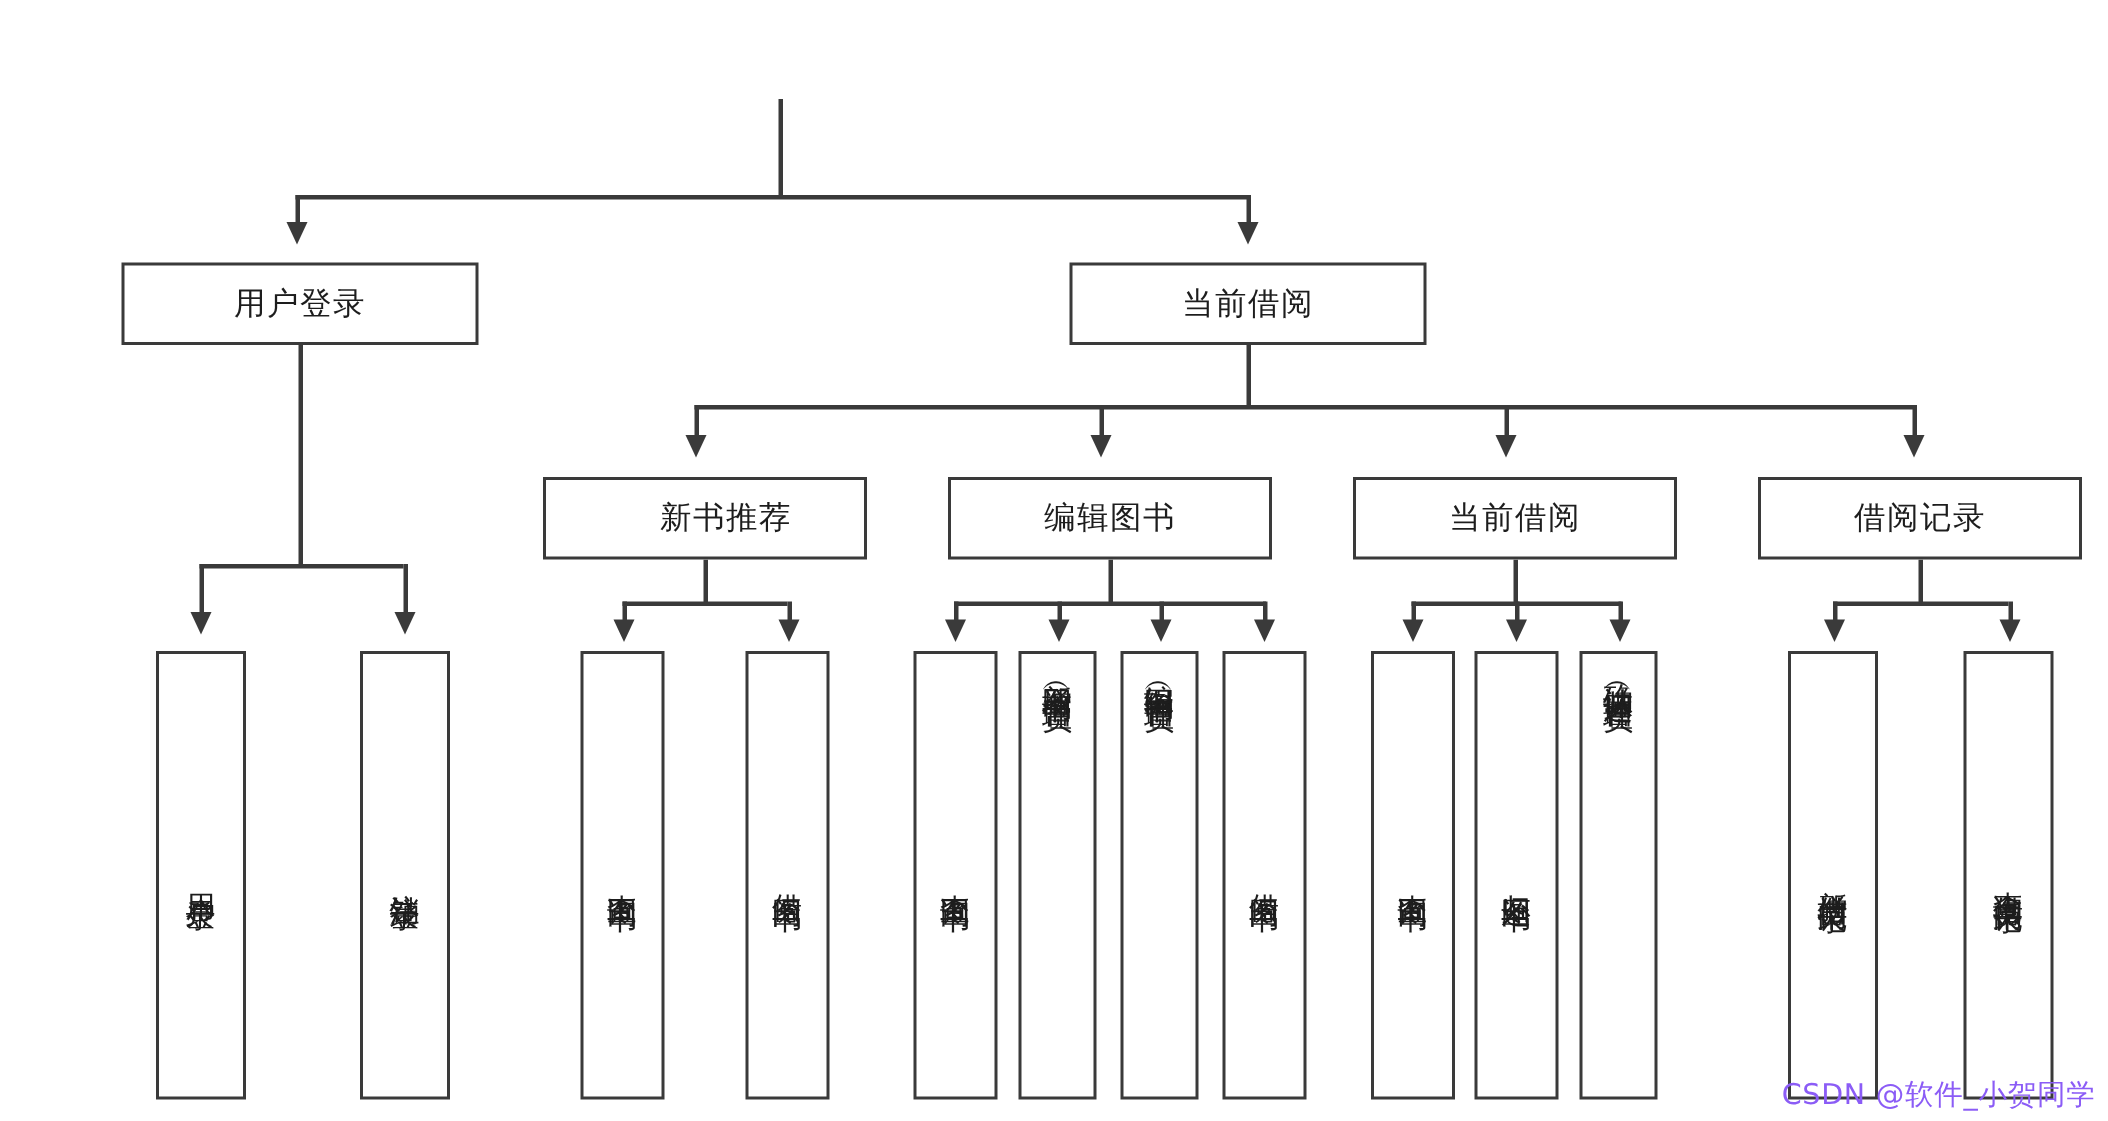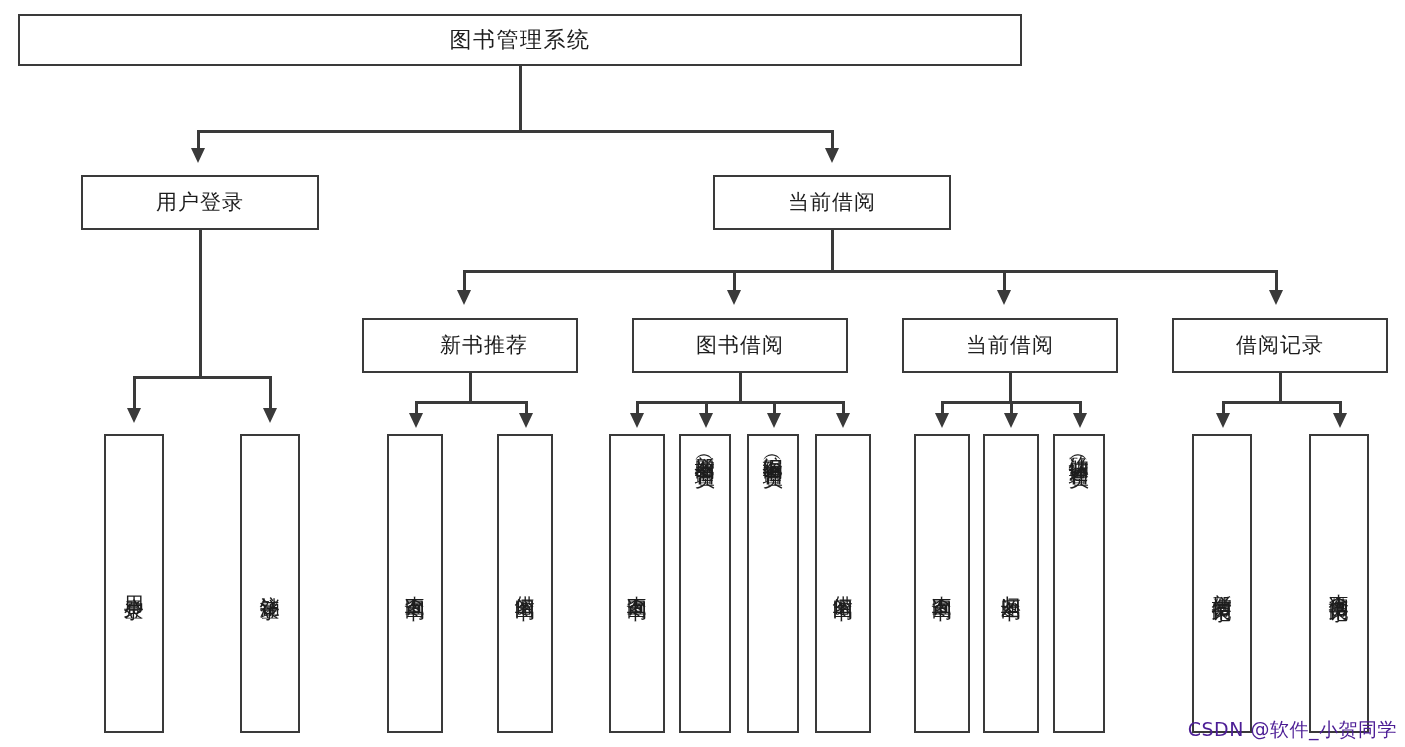--- a/index.html
+++ b/index.html
@@ -83,35 +83,32 @@
     border-right: 7.5px solid transparent;
     border-top: 15px solid #3a3a3a;
     z-index: 2;
   }
   
   #watermark {
     position: absolute;
     right: 8px;
     bottom: 4px;
     font-size: 19px;
-    color: #4c1d95;
+    color: #8b5cf6;
     letter-spacing: 0.5px;
     z-index: 5;
     white-space: nowrap;
     font-family: "DejaVu Sans", "Liberation Sans", sans-serif;
   }
 </style>
 </head>
 <body>
 
 <div id="canvas">
 
-  <div class="node root horiz" style="left:18px; top:14px; width:1004px; height:52px;">
-    <span class="label">图书管理系统</span>
-  </div>
 
   <div class="vline" style="left:519px; top:66px; width:2.5px; height:64px;"></div>
   <div class="hline" style="left:197px; top:130px; width:636px; height:2.5px;"></div>
   <div class="vline" style="left:197px; top:130px; height:20px;"></div>
   <div class="arrow" style="left:191px; top:148px;"></div>
   <div class="vline" style="left:831px; top:130px; height:20px;"></div>
   <div class="arrow" style="left:825px; top:148px;"></div>
 
   <div class="node horiz" style="left:81px; top:175px; width:238px; height:55px;">
     <span class="label">用户登录</span>
@@ -136,21 +133,21 @@
   <div class="arrow" style="left:727px; top:290px;"></div>
   <div class="vline" style="left:1003px; top:270px; height:22px;"></div>
   <div class="arrow" style="left:997px; top:290px;"></div>
   <div class="vline" style="left:1275px; top:270px; height:22px;"></div>
   <div class="arrow" style="left:1269px; top:290px;"></div>
 
   <div class="node horiz" style="left:362px; top:318px; width:216px; height:55px;padding-left:28px;">
     <span class="label">新书推荐</span>
   </div>
   <div class="node horiz" style="left:632px; top:318px; width:216px; height:55px;">
-    <span class="label">图书借阅</span>
+    <span class="label">编辑图书</span>
   </div>
   <div class="node horiz" style="left:1172px; top:318px; width:216px; height:55px;">
     <span class="label">借阅记录</span>
   </div>
   <div class="node horiz" style="left:902px; top:318px; width:216px; height:55px;">
     <span class="label">当前借阅</span>
   </div>
 
   <div class="vline" style="left:469px; top:373px; height:30px;"></div>
   <div class="hline" style="left:415px; top:401px; width:110px; height:2.5px;"></div>

